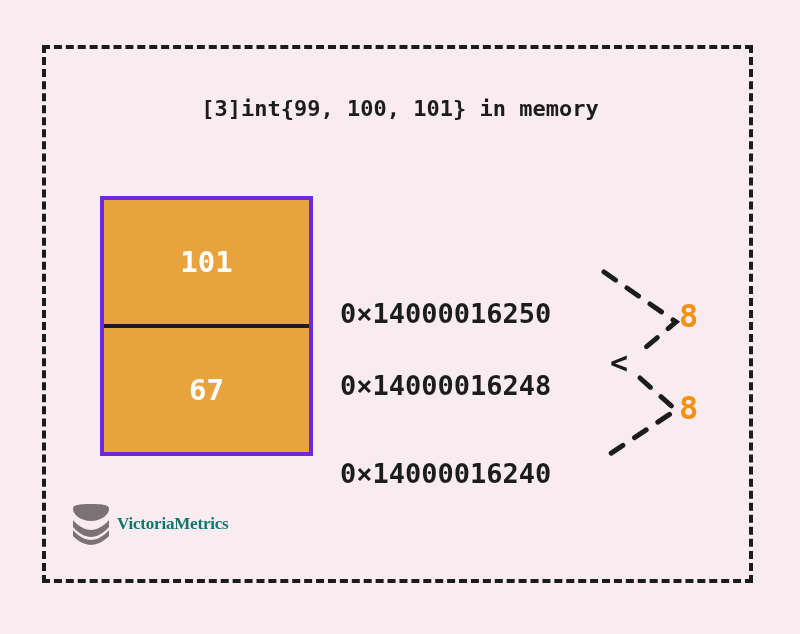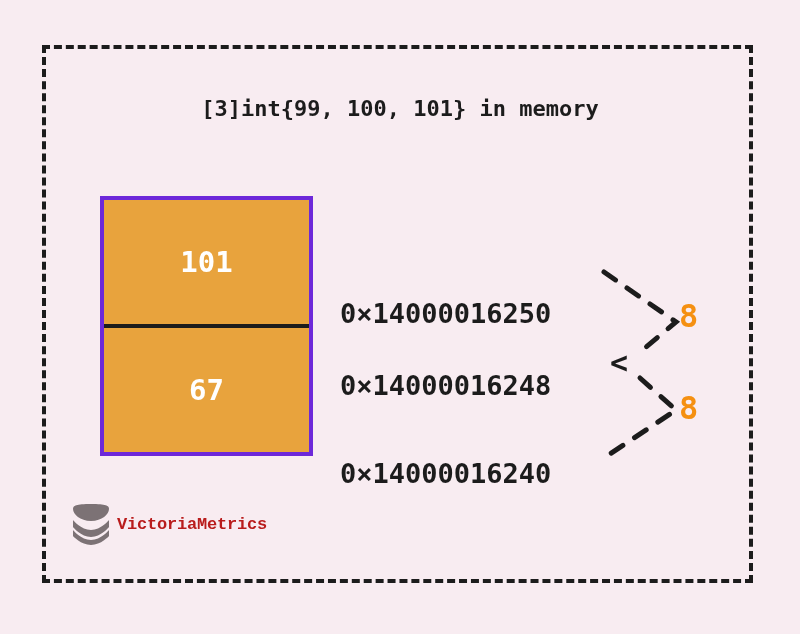--- a/index.html
+++ b/index.html
@@ -122,24 +122,24 @@
   #logo {
     position: absolute;
     left: 72px;
     top: 503px;
     display: flex;
     align-items: center;
     gap: 7px;
   }
   #logo-mark { display: block; }
   #logo-text {
-    font-family: Liberation Mono, monospace;
+    font-family: Liberation Serif, serif;
     font-size: 17px;
     font-weight: bold;
-    color: #b91c1c;
+    color: #0f766e;
     letter-spacing: -0.2px;
   }
 </style>
 </head>
 <body>
 
 <div id="canvas">
 
   <div id="dashed-frame"></div>
 

